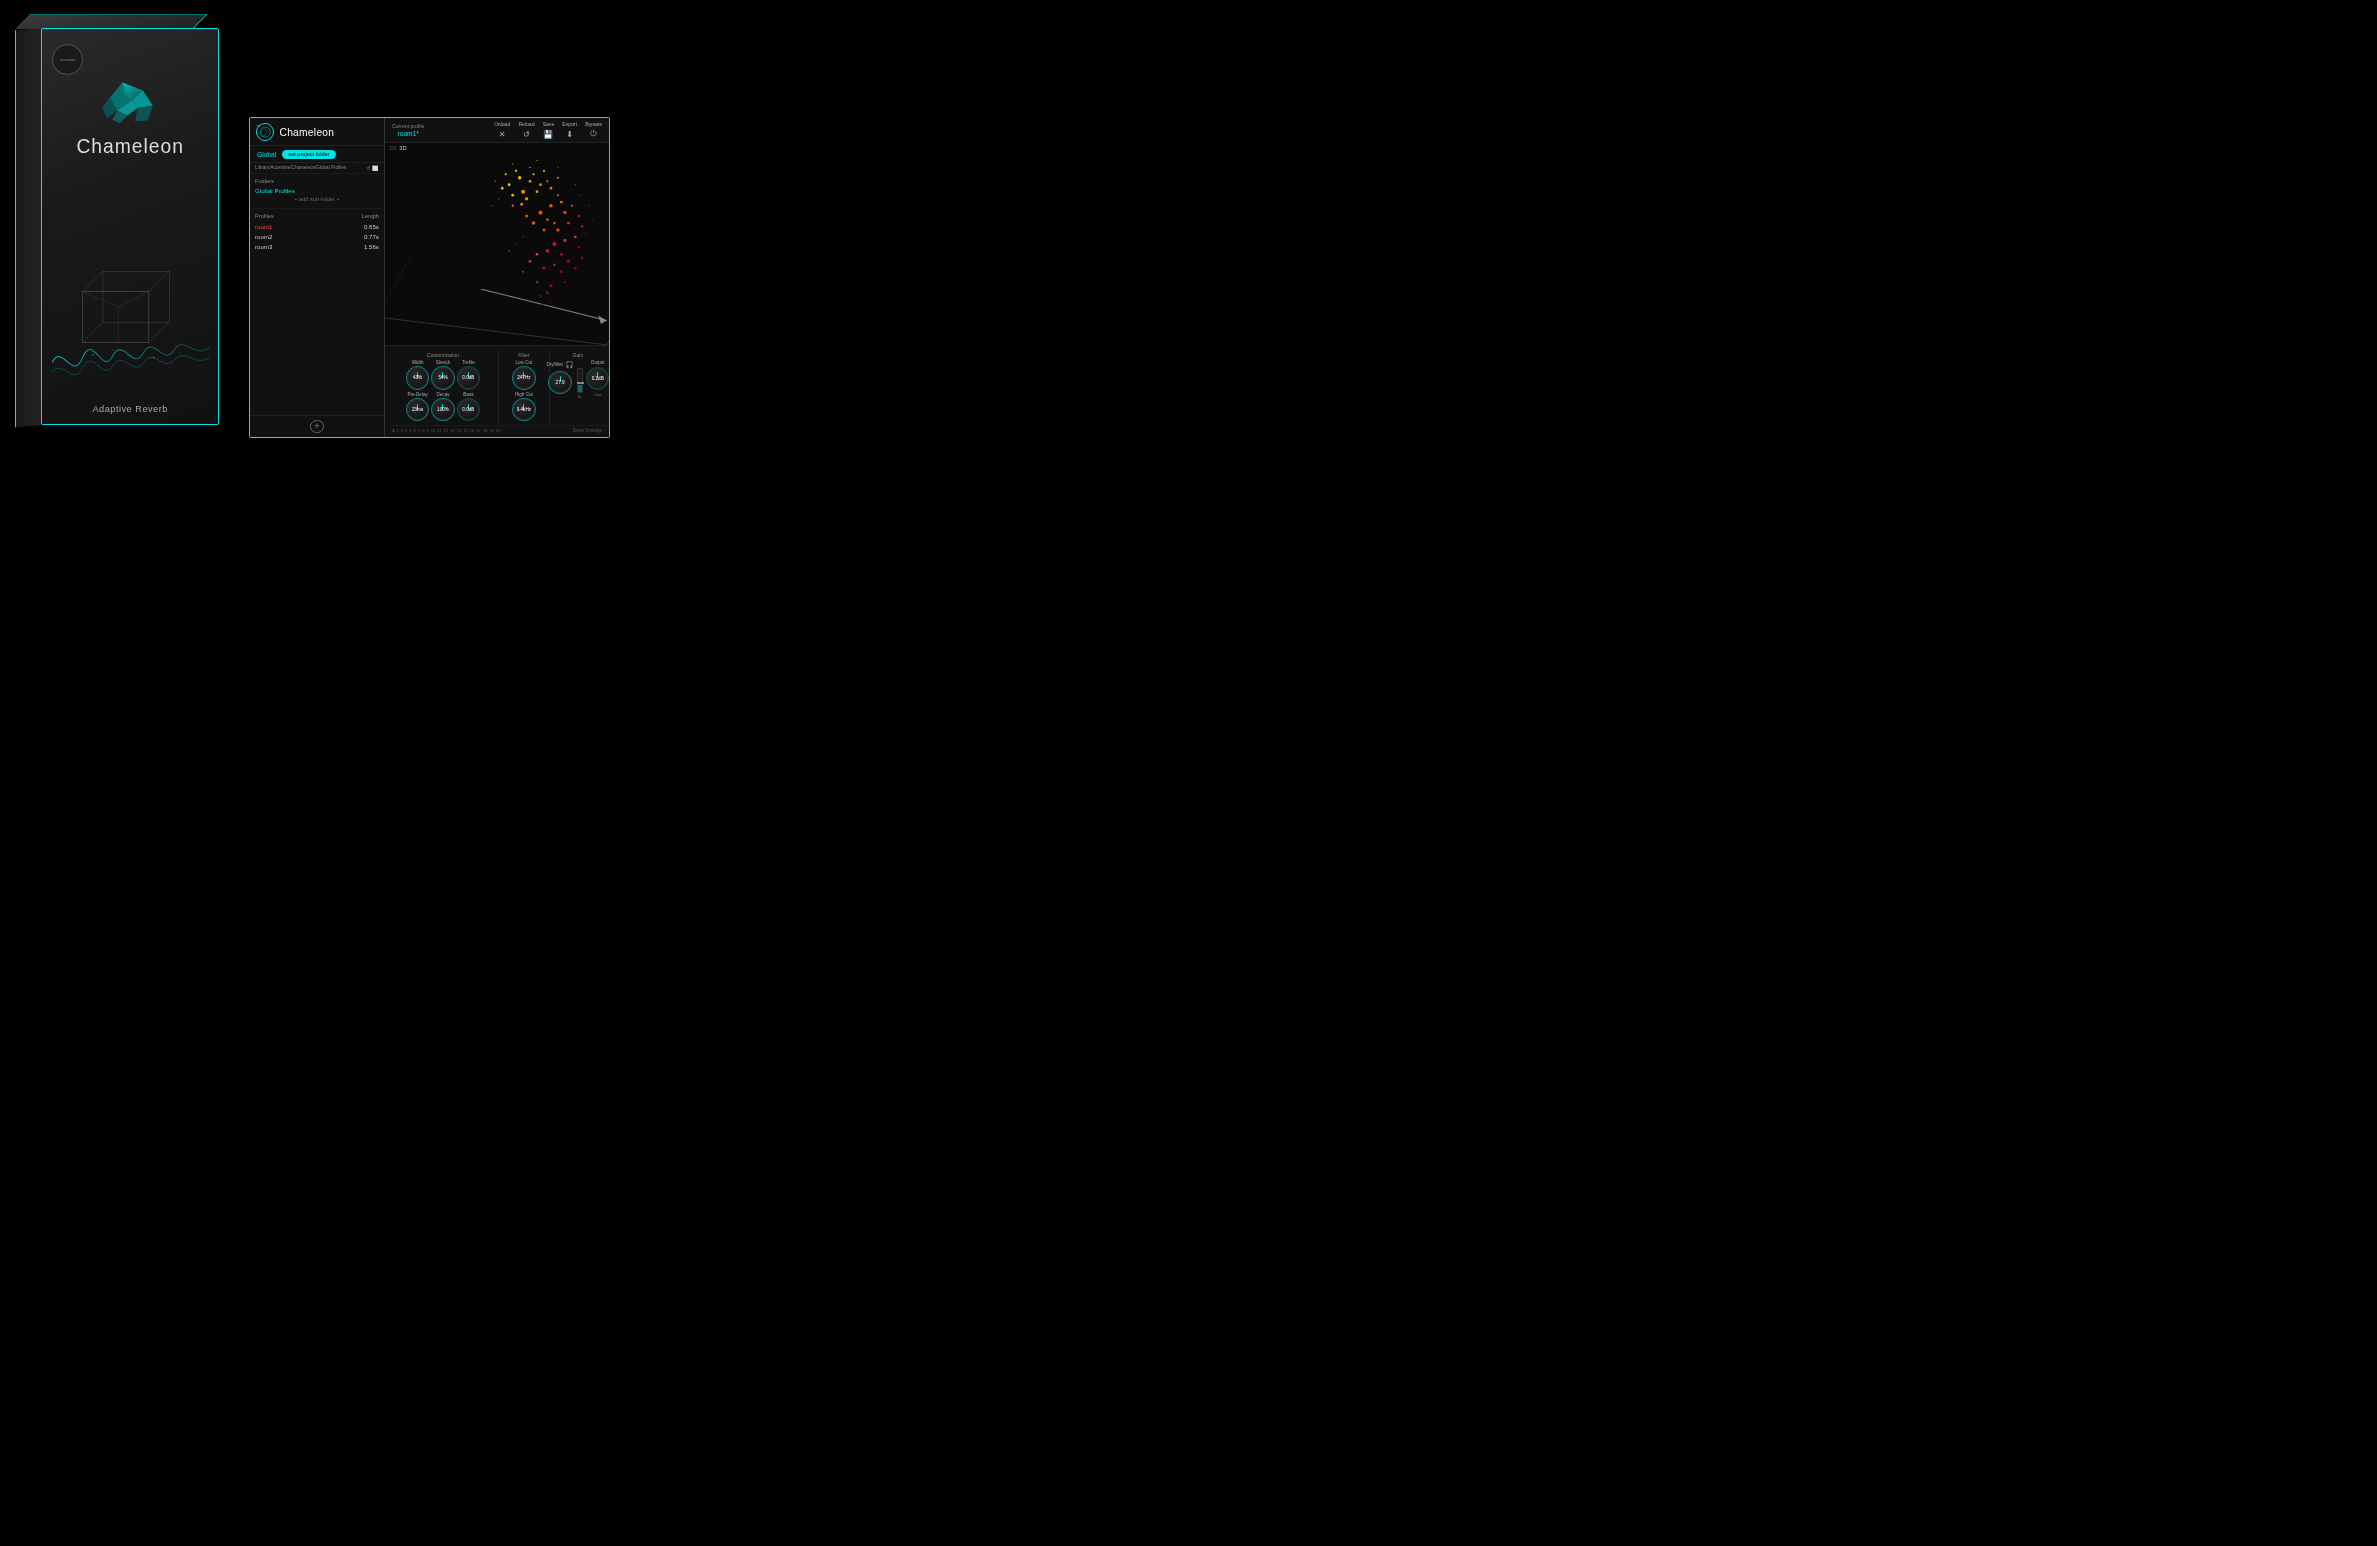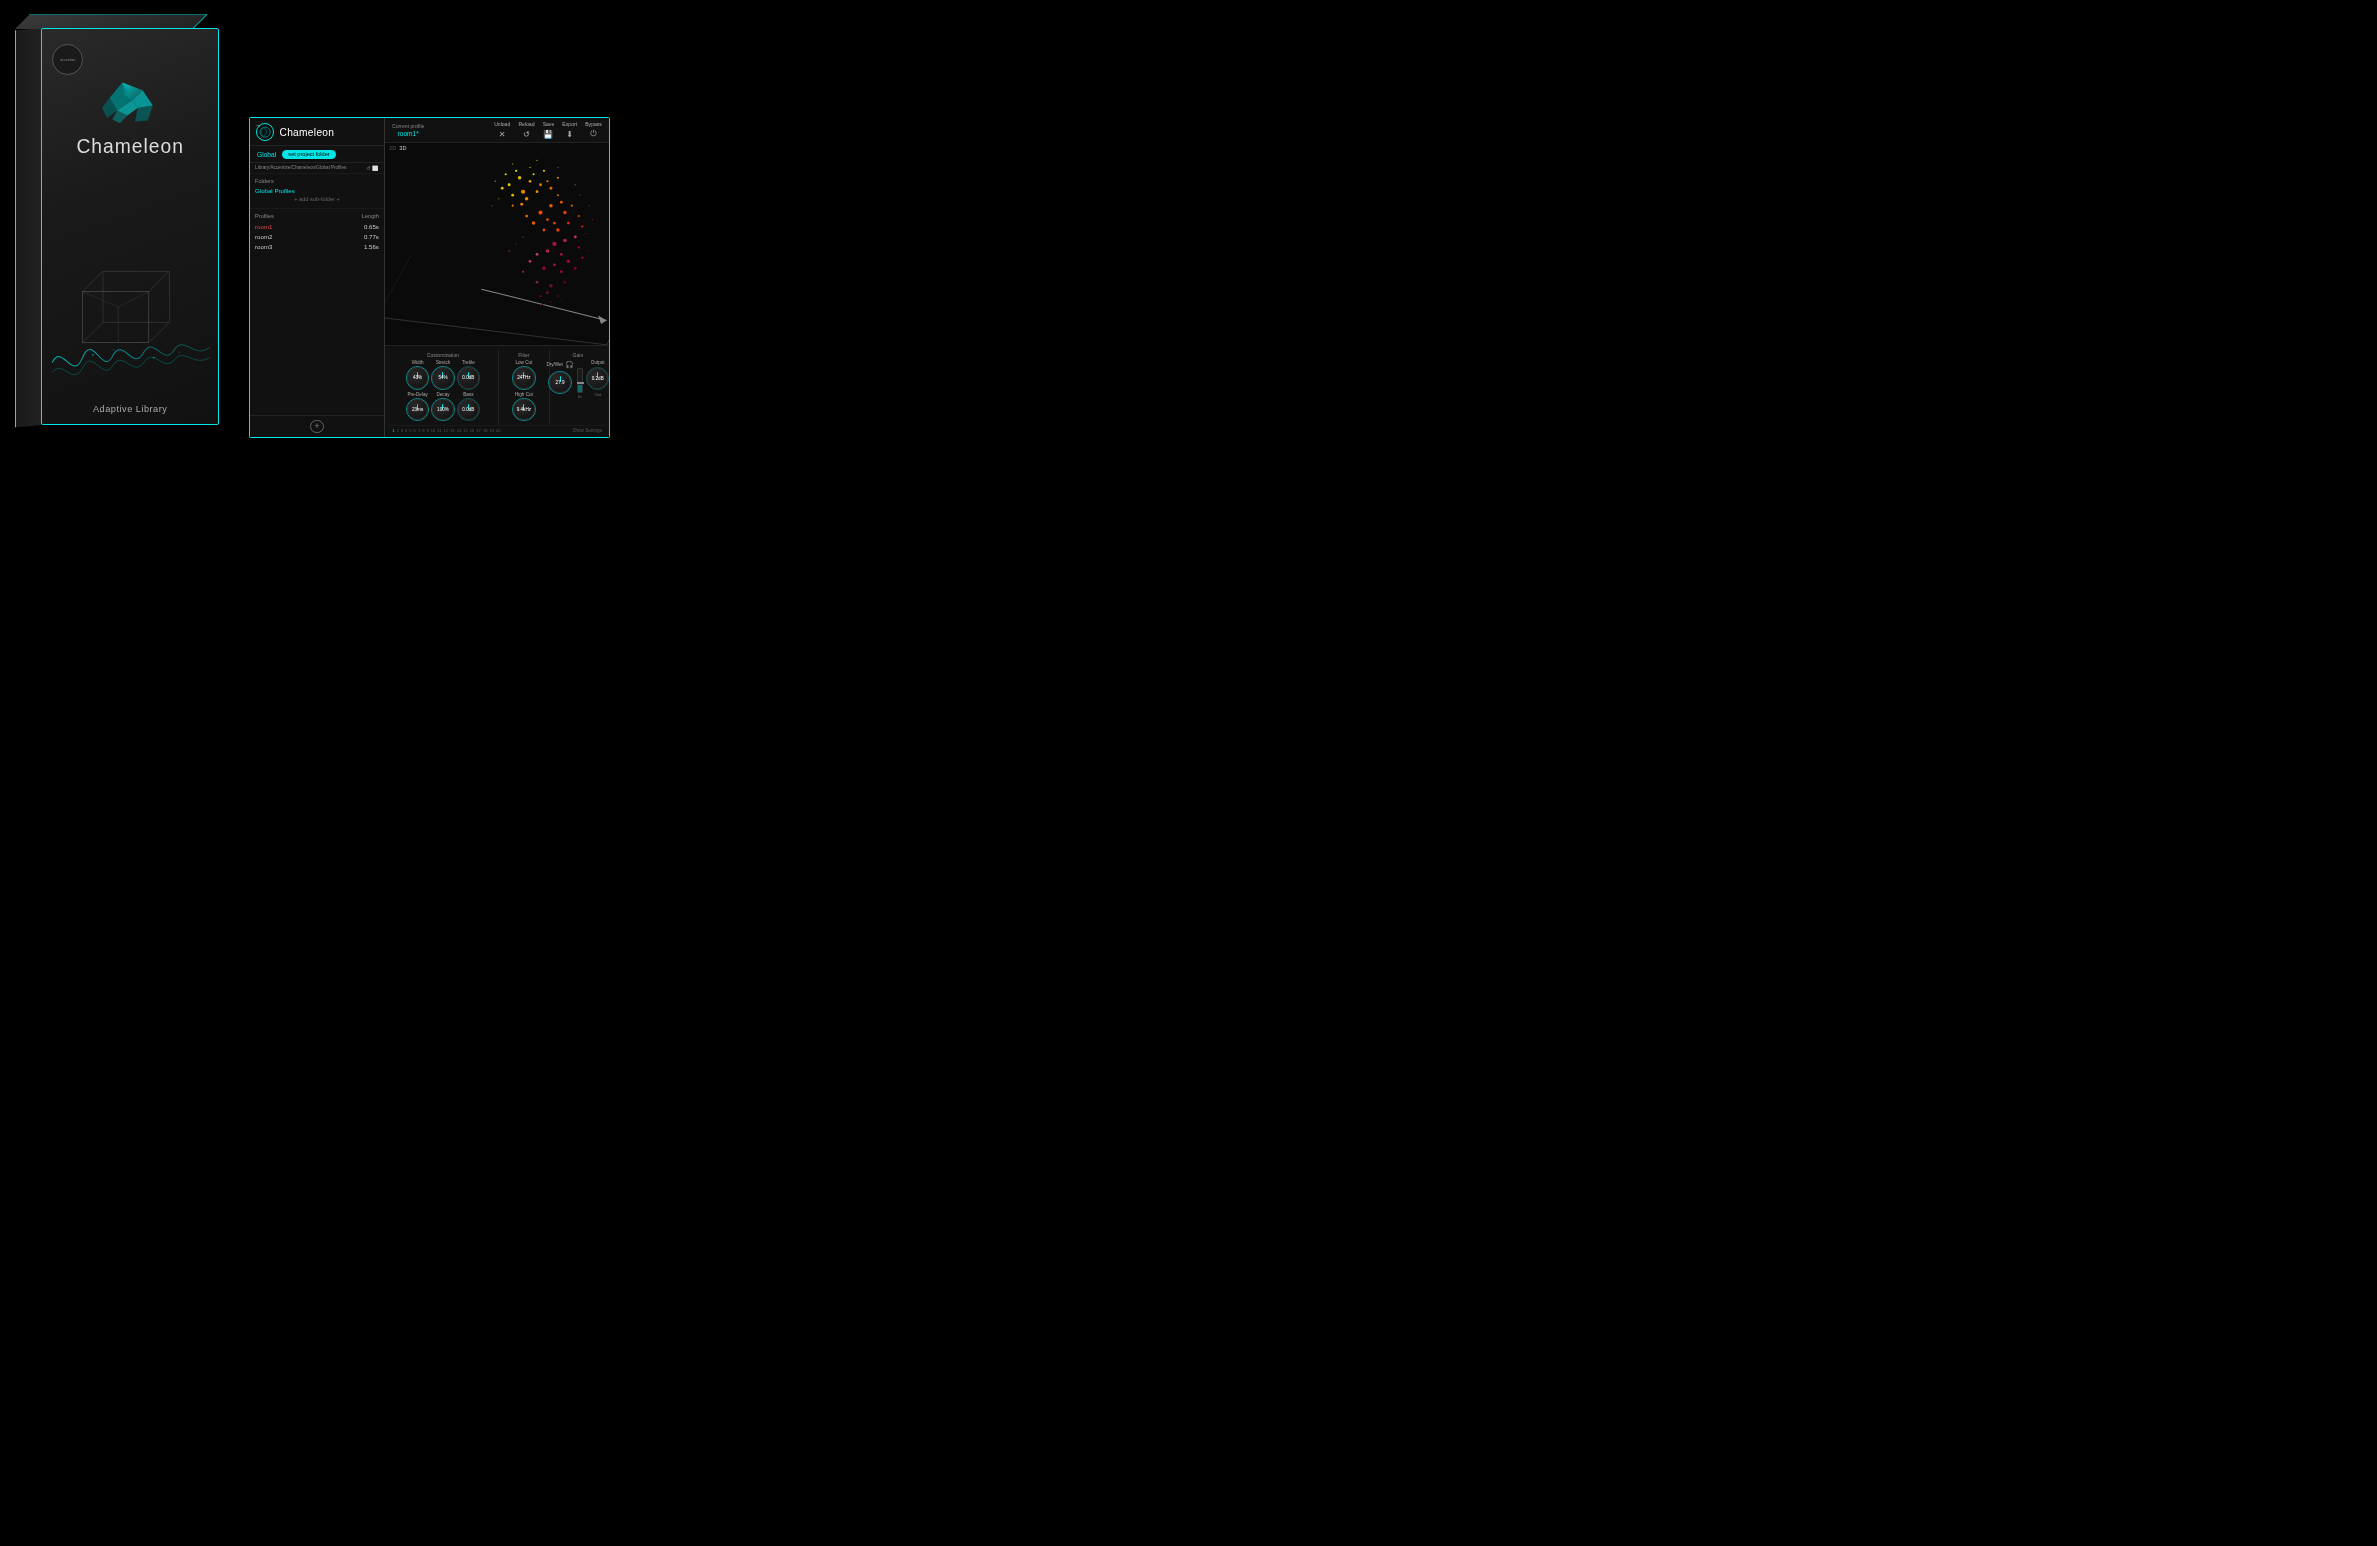--- a/index.html
+++ b/index.html
@@ -653,21 +653,21 @@
         <path d="M0,60 C20,20 40,100 60,50 C80,0 100,90 120,45 C140,10 160,80 180,40 C200,5 220,70 240,35 C260,5 280,55 310,30" stroke="url(#wg)" stroke-width="2" fill="none"></path>
         <path d="M0,80 C20,50 40,110 60,70 C80,30 100,100 120,65 C140,35 160,90 180,60 C200,30 220,80 240,55 C260,30 280,70 310,50" stroke="#00a0a0" stroke-width="1.5" fill="none" opacity="0.5"></path>
 
         <circle cx="80" cy="45" r="1.5" fill="#00e5e5" opacity="0.7"></circle>
         <circle cx="120" cy="35" r="1" fill="#00e5e5" opacity="0.6"></circle>
         <circle cx="200" cy="50" r="1.5" fill="#00e5e5" opacity="0.7"></circle>
         <circle cx="250" cy="40" r="1" fill="#00e5e5" opacity="0.5"></circle>
       </svg>
     </div>
 
-    <div class="box-subtitle">Adaptive Library</div>
+    <div class="box-subtitle">Adaptive Reverb</div>
   </div>
 </div>
 
 <div class="plugin-ui">
 
   <div class="left-panel">
     <div class="plugin-header">
       <div class="plugin-logo">
         <svg width="12.2" height="12.2" viewBox="0 0 24 24" xmlns="http://www.w3.org/2000/svg">
           <circle cx="12" cy="12" r="10" stroke="#00e5e5" stroke-width="1" fill="none"></circle>

